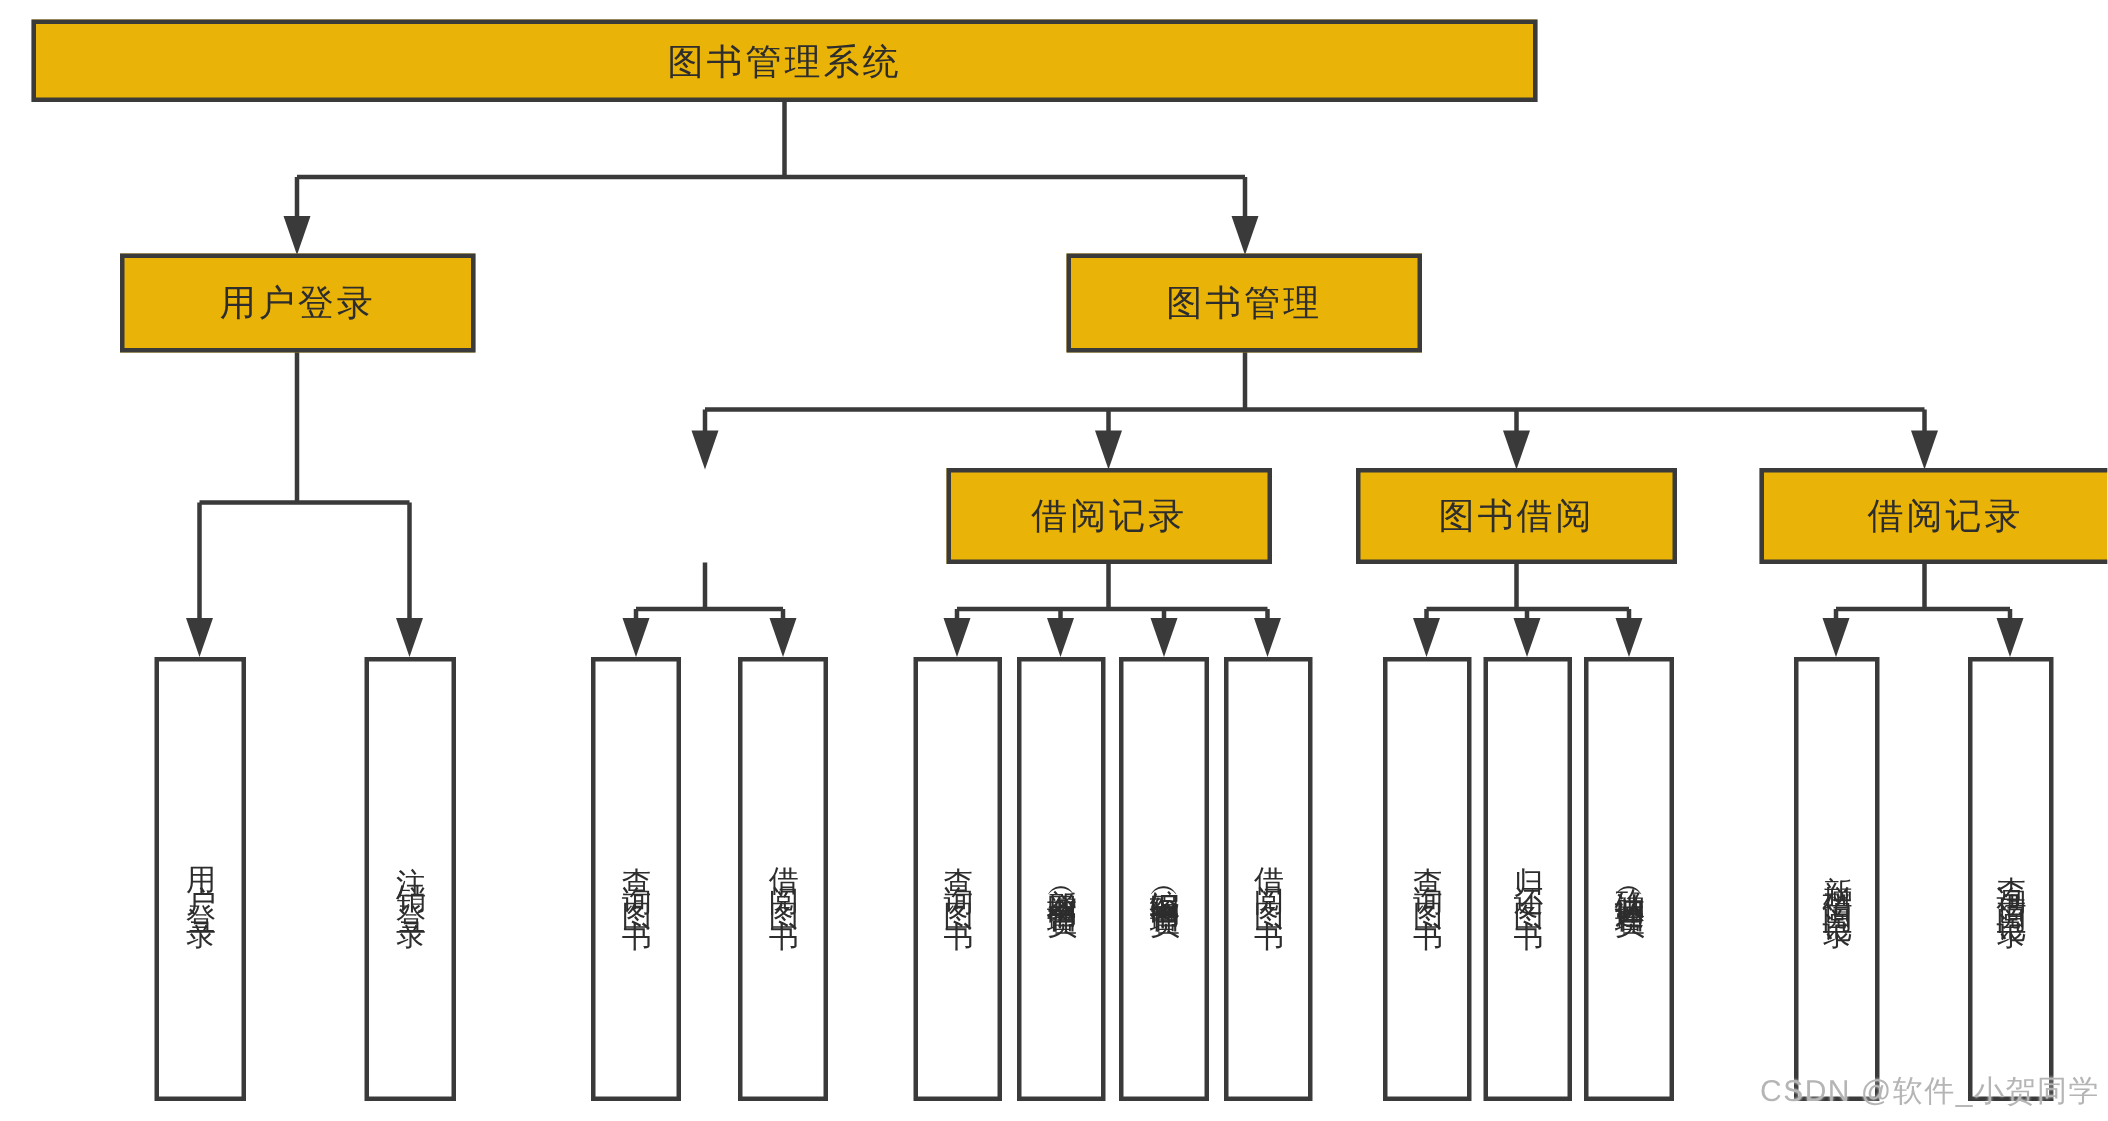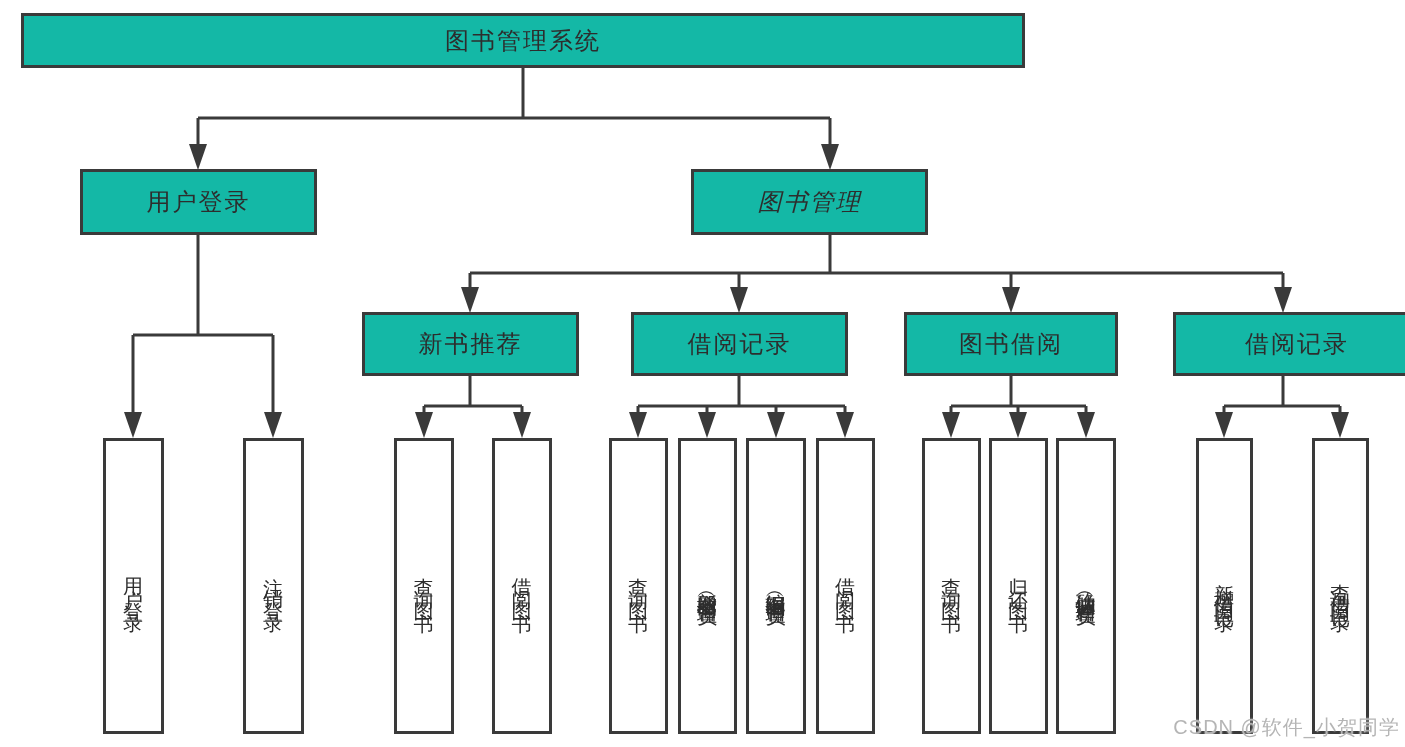--- a/index.html
+++ b/index.html
@@ -18,21 +18,21 @@
   .connectors {
     position: absolute;
     left: 0;
     top: 0;
     pointer-events: none;
   }
   .box {
     position: absolute;
     box-sizing: border-box;
     border: 3px solid #3a3a3a;
-    background: #14b8a6;
+    background: #eab308;
     display: flex;
     align-items: center;
     justify-content: center;
     color: #2d2d2d;
     font-size: 24px;
     letter-spacing: 2px;
     text-align: center;
     z-index: 2;
   }
   .vbox {
@@ -108,23 +108,22 @@
       <polygon points="1009,412 1027,412 1018,438"></polygon>
       <polygon points="1077,412 1095,412 1086,438"></polygon>
       <polygon points="1215,412 1233,412 1224,438"></polygon>
       <polygon points="1331,412 1349,412 1340,438"></polygon>
     </g>
   </svg>
 
   <div class="box" style="left:21px; top:13px; width:1004px; height:55px;">图书管理系统</div>
 
   <div class="box" style="left:80px; top:169px; width:237px; height:66px;">用户登录</div>
-  <div class="box" style="left:691px; top:169px; width:237px; height:66px;font-style:italic;">图书管理</div>
+  <div class="box" style="left:711px; top:169px; width:237px; height:66px;">图书管理</div>
 
-  <div class="box" style="left:362px; top:312px; width:217px; height:64px;">新书推荐</div>
   <div class="box" style="left:631px; top:312px; width:217px; height:64px;">借阅记录</div>
   <div class="box" style="left:904px; top:312px; width:214px; height:64px;">图书借阅</div>
   <div class="box" style="left:1173px; top:312px; width:248px; height:64px;">借阅记录</div>
 
   <div class="vbox sp4" style="left:103px; top:438px; width:61px; height:296px;">
     <span class="vtext">用户登录</span>
   </div>
   <div class="vbox sp4" style="left:243px; top:438px; width:61px; height:296px;">
     <span class="vtext">注销登录</span>
   </div>

